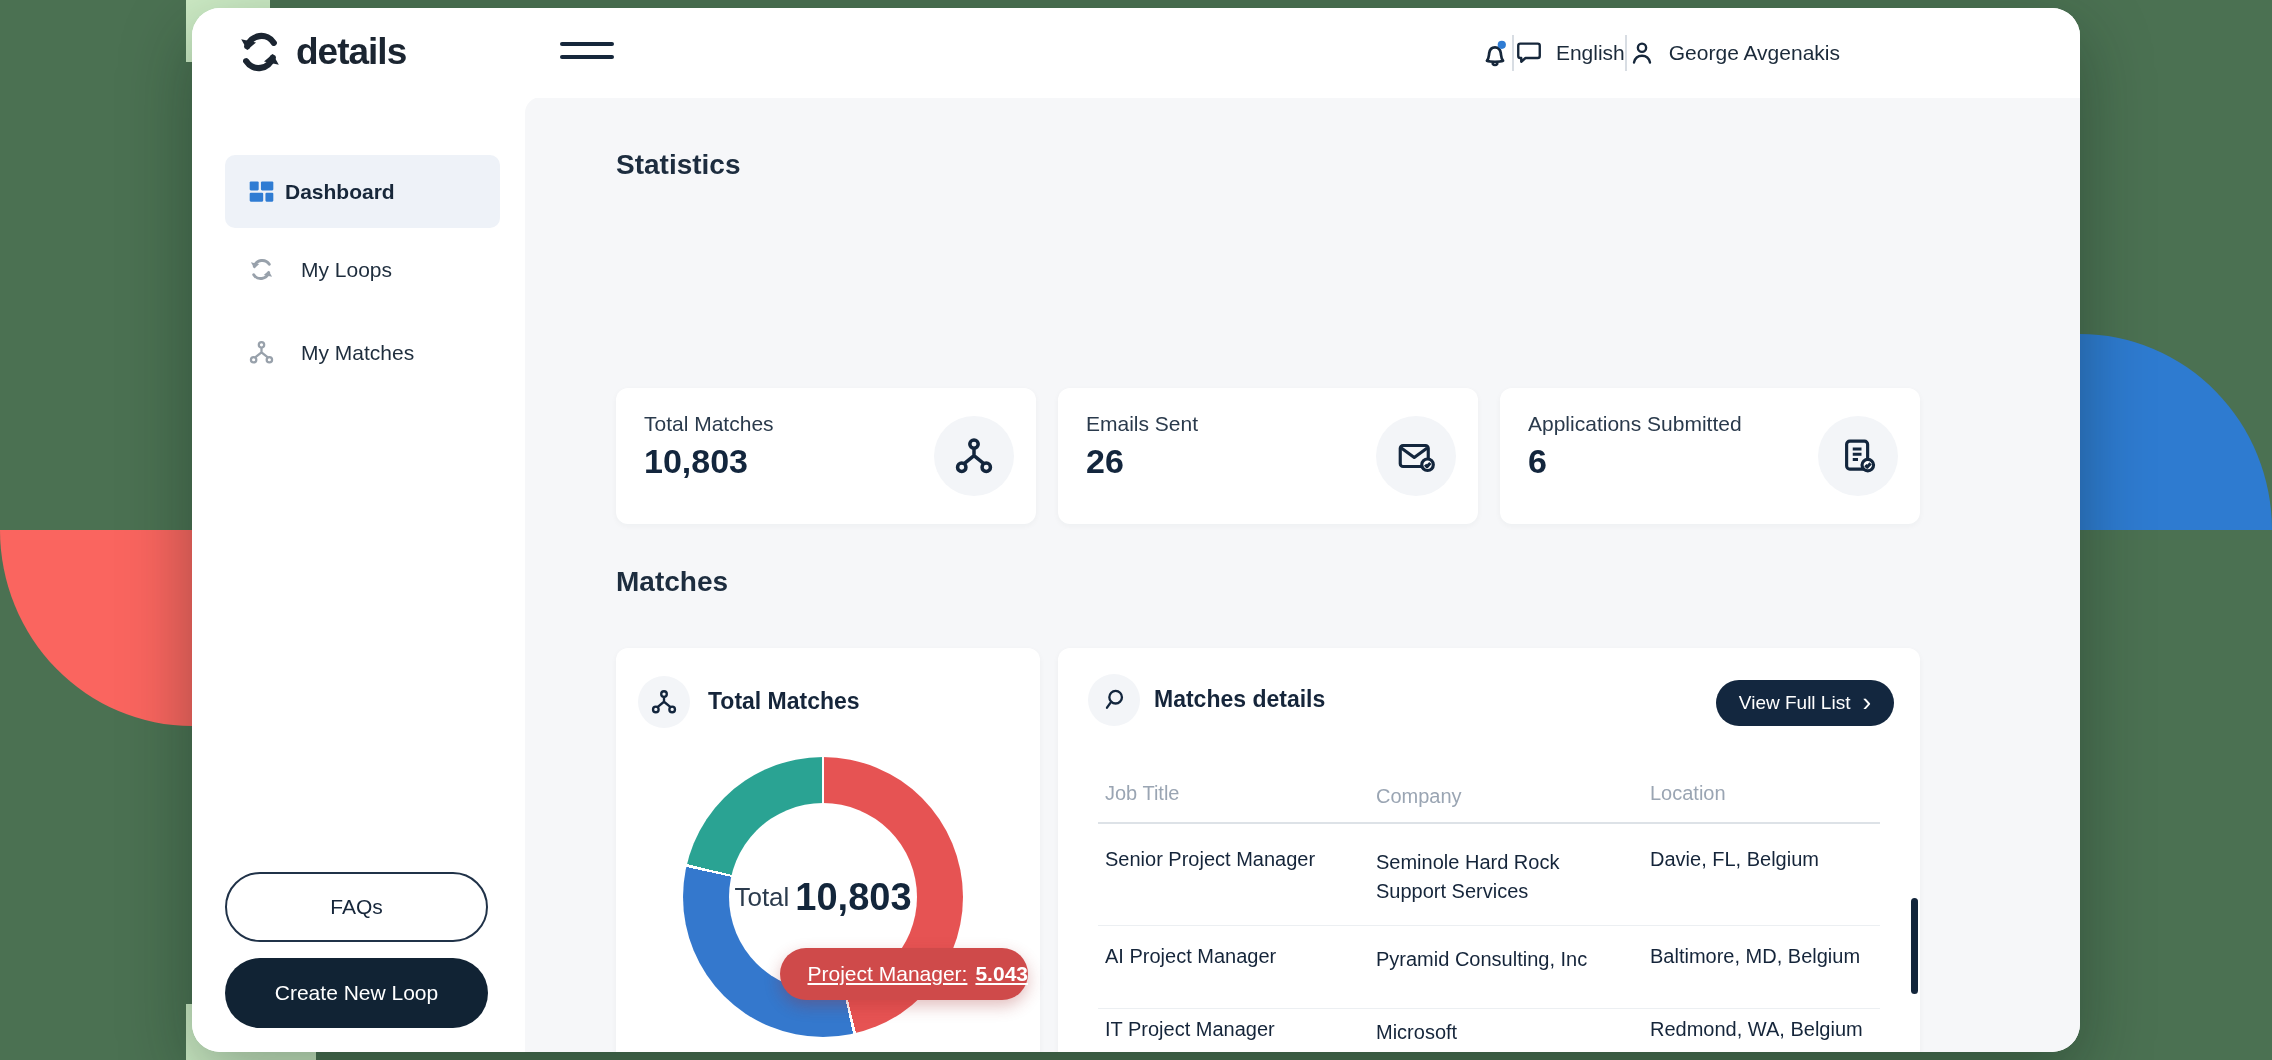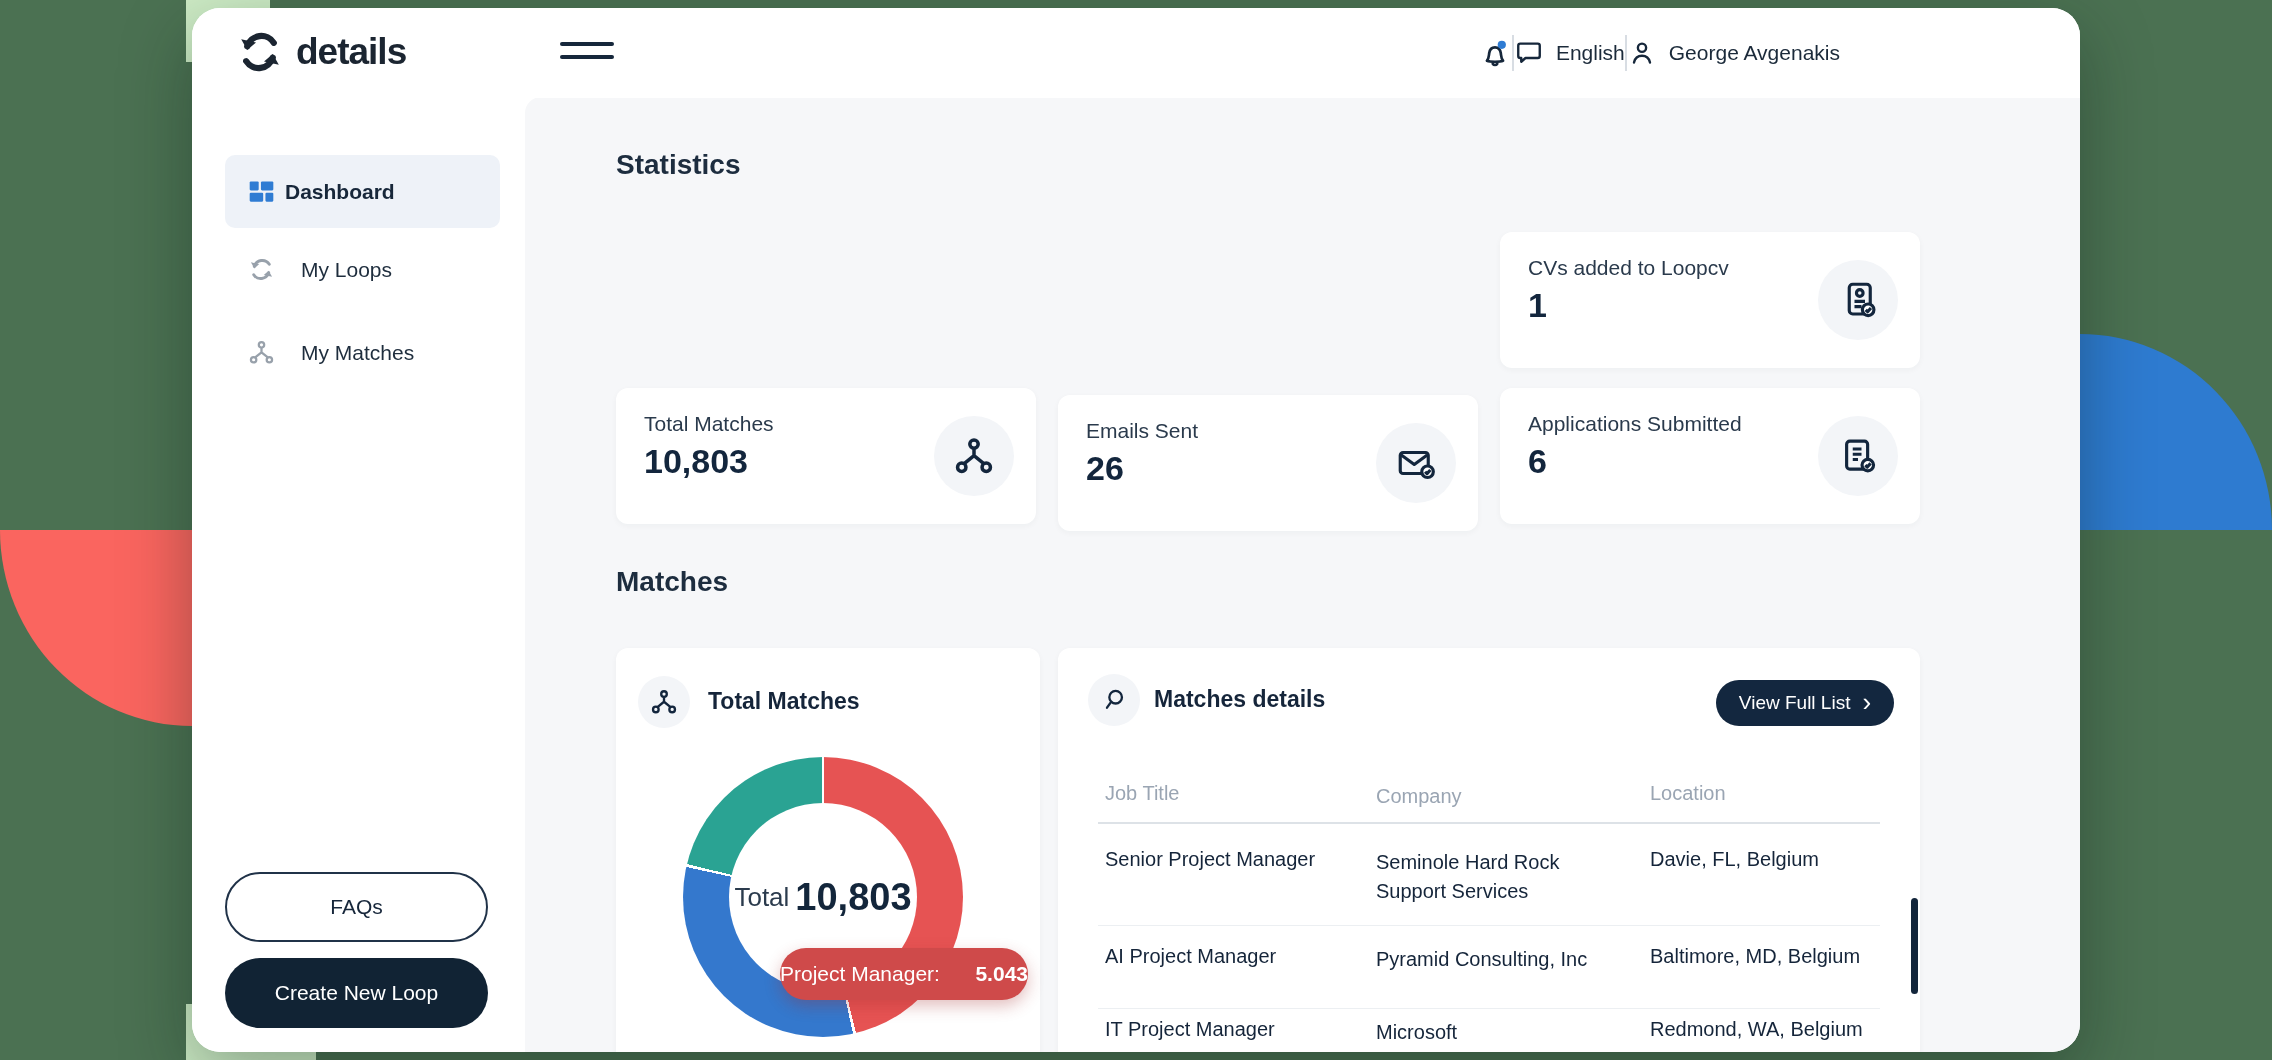--- a/index.html
+++ b/index.html
@@ -52,21 +52,21 @@
   .panel{position:absolute;background:#fff;border-radius:12px;box-shadow:0 2px 6px rgba(25,40,60,.04);}
   .panel-head-icon{position:absolute;width:52px;height:52px;border-radius:50%;background:#f3f5f8;display:flex;align-items:center;justify-content:center;color:#13263d;}
   .panel-head-icon svg{width:28px;height:28px;}
   .panel-title{position:absolute;font-size:23px;font-weight:600;color:#15253a;}
 
   
   .donut{position:absolute;left:67px;top:109px;width:280px;height:280px;border-radius:50%;}
   .donut-hole{position:absolute;inset:46px;border-radius:50%;background:#fff;display:flex;flex-direction:row;align-items:center;justify-content:center;gap:6px;}
   .donut-total-label{font-size:26px;color:#2b3b4d;}
   .donut-total-value{font-size:38px;font-weight:800;color:#13263b;}
-  .donut-tooltip{position:absolute;left:164px;top:300px;width:248px;height:52px;border-radius:26px;background:#cf4a4a;color:#fff;display:flex;align-items:center;justify-content:space-between;font-size:21px;z-index:3;box-shadow:0 6px 16px rgba(160,40,40,.3);}
+  .donut-tooltip{position:absolute;left:164px;top:300px;width:248px;height:52px;border-radius:26px;background:#cf4a4a;color:#fff;display:flex;align-items:center;justify-content:flex-end;font-size:21px;z-index:3;box-shadow:0 6px 16px rgba(160,40,40,.3);text-decoration:underline;}
   .donut-tooltip b{margin-left:8px;font-weight:800;}
 
   
   .vfl-btn{position:absolute;right:26px;top:32px;width:178px;height:46px;border-radius:23px;background:#13273f;color:#fff;display:flex;align-items:center;justify-content:center;gap:12px;font-size:19px;cursor:pointer;}
   .vfl-btn .chev{font-size:26px;line-height:1;margin-top:-3px;}
   .th{position:absolute;font-size:20px;color:#9aa5b3;font-weight:500;}
   .td{position:absolute;font-size:20px;color:#15253a;}
   .tline{position:absolute;left:40px;width:782px;height:0;border-top:2px solid #dde2e7;}
   .rline{position:absolute;left:40px;width:782px;height:0;border-top:1px solid #ecefF2;}
   .v-scrollbar{position:absolute;right:2px;top:250px;width:7px;height:96px;border-radius:4px;background:#13263b;}
@@ -165,48 +165,35 @@
         <span>Create New Loop</span>
       </div>
     </div>
 
     <div class="content">
 
       <div class="section-title" style="left:91px;top:52px;">Statistics</div>
 
 
 
-      <div class="stat-card" style="left:975px;top:135px;">
-        <div class="stat-label">CVs added to Loopcv</div>
-        <div class="stat-value">1</div>
-        <div class="stat-icon-circle">
-            <svg viewBox="0 0 24 24" fill="none" stroke="currentColor" stroke-width="1.8" stroke-linejoin="round">
-          <rect x="7" y="3" width="12" height="17" rx="2"></rect>
-              <circle cx="13" cy="8" r="1.9"></circle>
-              <path d="M10 12.8h6M10 15.8h4"></path>
-          <circle cx="17.8" cy="17.6" r="3.3" fill="#fff"></circle>
-              <path d="m16.4 17.6 1.1 1.1 1.9-2.1"></path>
-        </svg>
-          </div>
-      </div>
 
       <div class="stat-card" style="left:91px;top:291px;">
         <div class="stat-label">Total Matches</div>
         <div class="stat-value">10,803</div>
         <div class="stat-icon-circle">
             <svg viewBox="0 0 24 24" fill="none" stroke="currentColor" stroke-width="2">
           <circle cx="12" cy="5.2" r="2.4"></circle>
               <circle cx="5" cy="18.4" r="2.4"></circle>
               <circle cx="19" cy="18.4" r="2.4"></circle>
           <path d="M12 7.6v4.2m0 0-5.6 4.6m5.6-4.6 5.6 4.6"></path>
         </svg>
           </div>
       </div>
 
-      <div class="stat-card" style="left:533px;top:298px;">
+      <div class="stat-card" style="left:533px;top:291px;">
         <div class="stat-label">Emails Sent</div>
         <div class="stat-value">26</div>
         <div class="stat-icon-circle">
             <svg viewBox="0 0 24 24" fill="none" stroke="currentColor" stroke-width="1.8" stroke-linejoin="round">
           <rect x="3" y="6" width="16" height="12" rx="1.6"></rect>
               <path d="m3.6 7.4 7.4 5.4 7.4-5.4"></path>
           <circle cx="18.6" cy="17" r="3.3" fill="#fff"></circle>
               <path d="m17.2 17 1.1 1.1 1.9-2.1"></path>
         </svg>
           </div>

